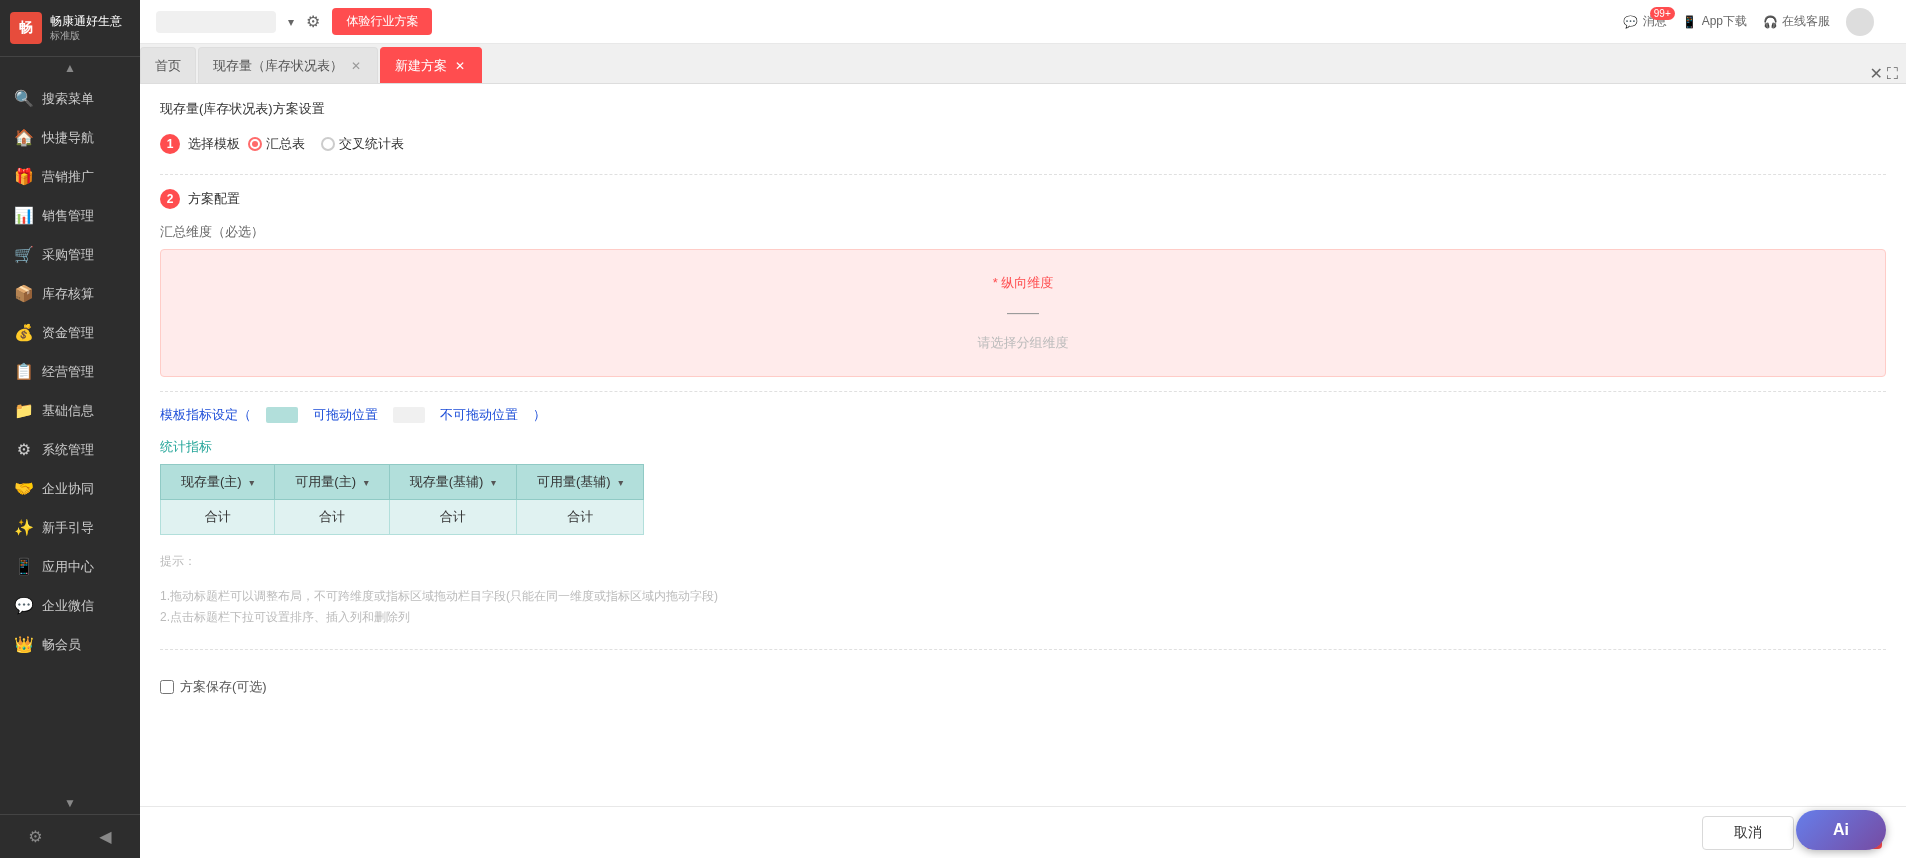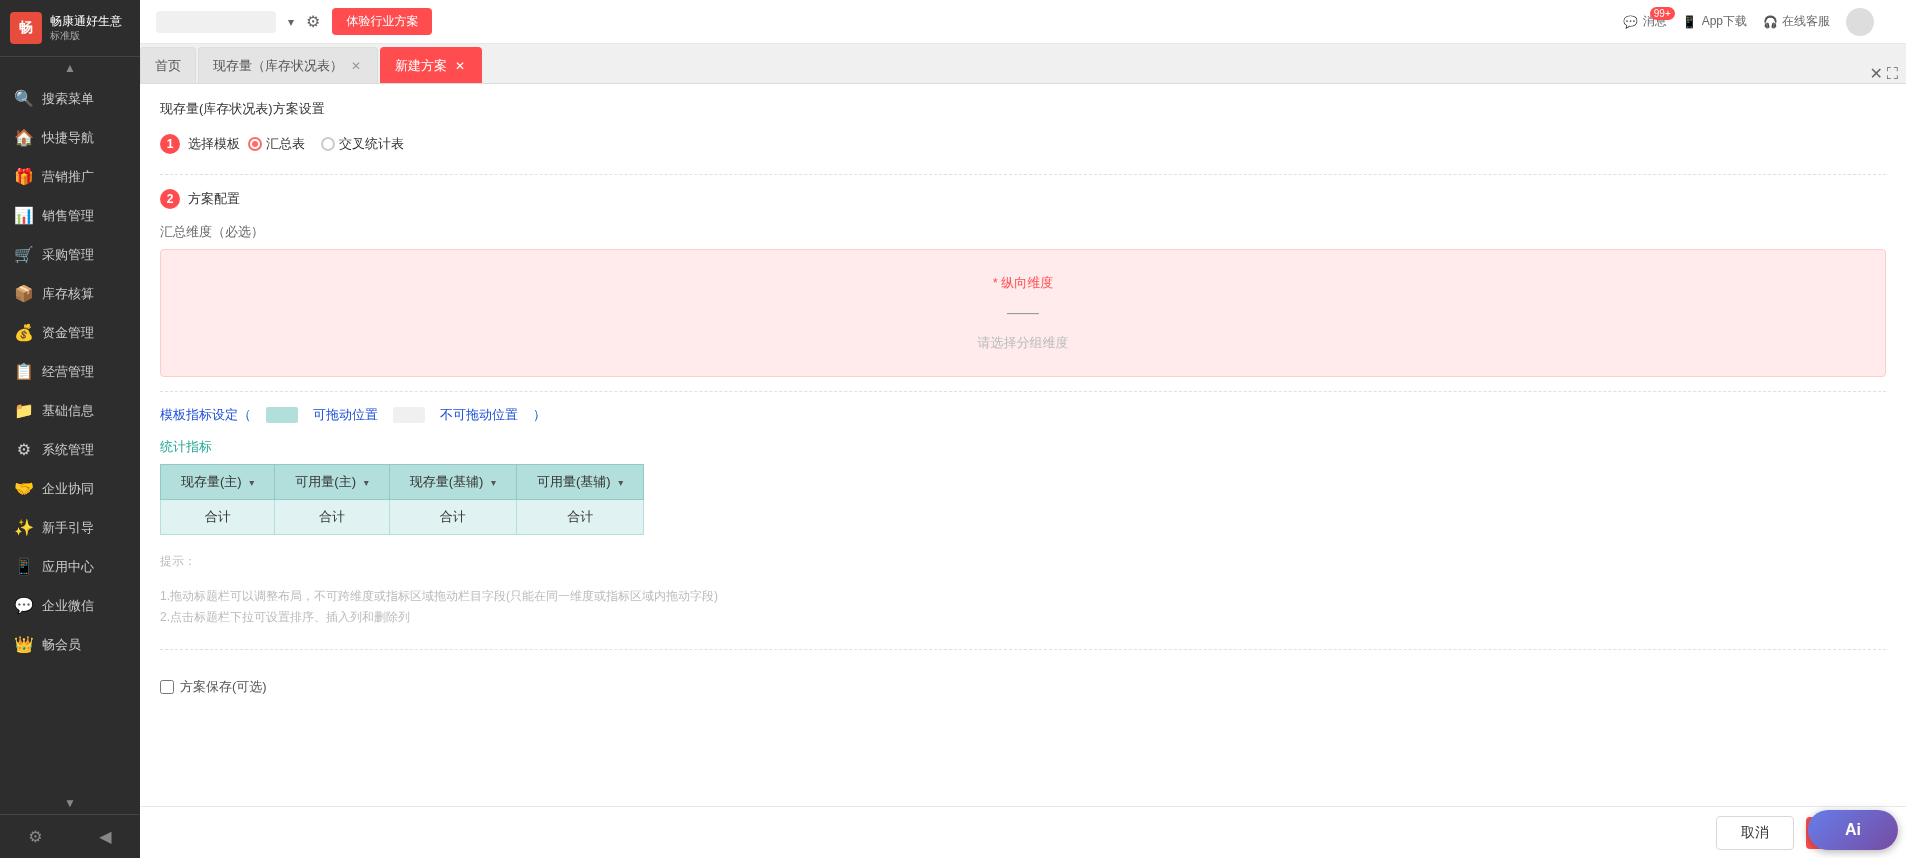--- a/index.html
+++ b/index.html
@@ -330,40 +330,40 @@
       align-items: center;
       justify-content: flex-end;
       padding: 0 24px;
       gap: 12px;
       flex-shrink: 0;
     }
     .btn-cancel {
       background: #fff;
       border: 1px solid #d9d9d9;
       border-radius: 4px;
-      padding: 7px 24px;
+      padding: 7px 31px;
       font-size: 14px;
       cursor: pointer;
       color: #333;
     }
     .btn-query {
       background: #ff4d4f;
       color: white;
       border: none;
       border-radius: 4px;
       padding: 7px 24px;
       font-size: 14px;
       cursor: pointer;
     }
 
     
     .ai-fab {
       position: fixed;
       bottom: 8px;
-      right: 8px;
+      right: 20px;
       width: 90px;
       height: 40px;
       background: linear-gradient(135deg, #667eea 0%, #764ba2 100%);
       border-radius: 20px;
       display: flex;
       align-items: center;
       justify-content: center;
       color: white;
       font-size: 16px;
       font-weight: bold;

